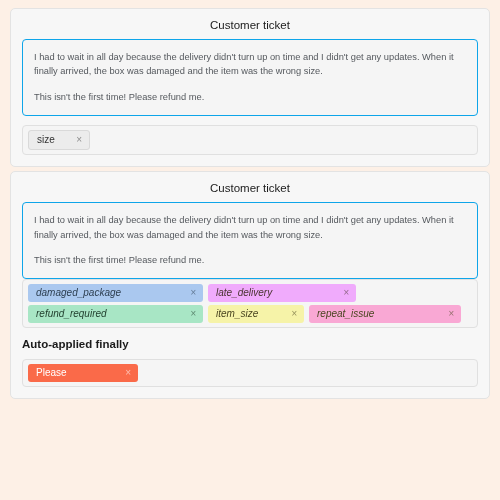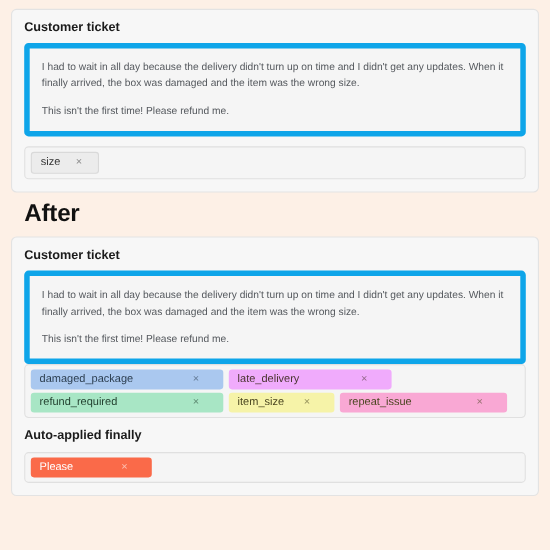--- a/index.html
+++ b/index.html
@@ -29,28 +29,29 @@
 
   .card {
     background: #f7f7f7;
     border: 1px solid #e3e3e3;
     border-radius: 5px;
     padding: 10px 11px 11px 11px;
   }
 
   .card-title {
     font-size: 11.5px;
-    font-weight: bold;
+    font-weight: normal;
     color: #1b1b1b;
     margin-bottom: 8px;
+    text-align: center;
   }
 
   .ticket-box {
     background: #f5f5f5;
-    border: 5px solid #0ea5e9;
+    border: 1px solid #0ea5e9;
     border-radius: 4px;
     padding: 10px 11px 11px 11px;
   }
 
   .ticket-text {
     font-size: 9.3px;
     line-height: 1.55;
     color: #55595e;
   }
   .ticket-text.second { margin-top: 11px; }
@@ -67,21 +68,21 @@
     align-items: center;
     min-height: 25px;
   }
 
   .tag {
     display: inline-flex;
     align-items: center;
     justify-content: space-between;
     border-radius: 3px;
     font-size: 10px;
-    padding: 2px 22px 3px 8px;
+    padding: 2px 7px 3px 8px;
     line-height: 1.3;
     white-space: nowrap;
   }
   .tag .tag-label { margin-right: 12px; }
   .tag .tag-x {
     font-size: 10px;
     opacity: 0.55;
     margin-left: auto;
     padding-left: 2px;
   }
@@ -98,20 +99,21 @@
     font-weight: bold;
     color: #1b1b1b;
     margin: 10px 0 5px 0;
   }
 
   .tag-rows {
     background: #f5f5f5;
     border: 1px solid #e0e0e0;
     border-radius: 4px;
     padding: 4px 5px;
+    font-style: italic;
   }
   .tag-row {
     display: flex;
     gap: 5px;
     margin-bottom: 3px;
   }
   .tag-row:last-child { margin-bottom: 0; }
 
   .after-card { margin-top: 0; }
   .before-wrap { margin-bottom: 4px; }
@@ -138,21 +140,20 @@
             <span class="tag-label">size</span>
             <span class="tag-x">×</span>
           </div>
         </div>
 
     </div>
   </div>
 
   <div>
 
-    <div class="section-heading">After</div>
 
     <div class="card after-card">
 
       <div class="card-title">Customer ticket</div>
 
       <div class="ticket-box">
         <div class="ticket-text">I had to wait in all day because the delivery didn't turn up on time and I didn't get any updates. When it finally arrived, the box was damaged and the item was the wrong size.</div>
         <div class="ticket-text second">This isn't the first time! Please refund me.</div>
       </div>
 

